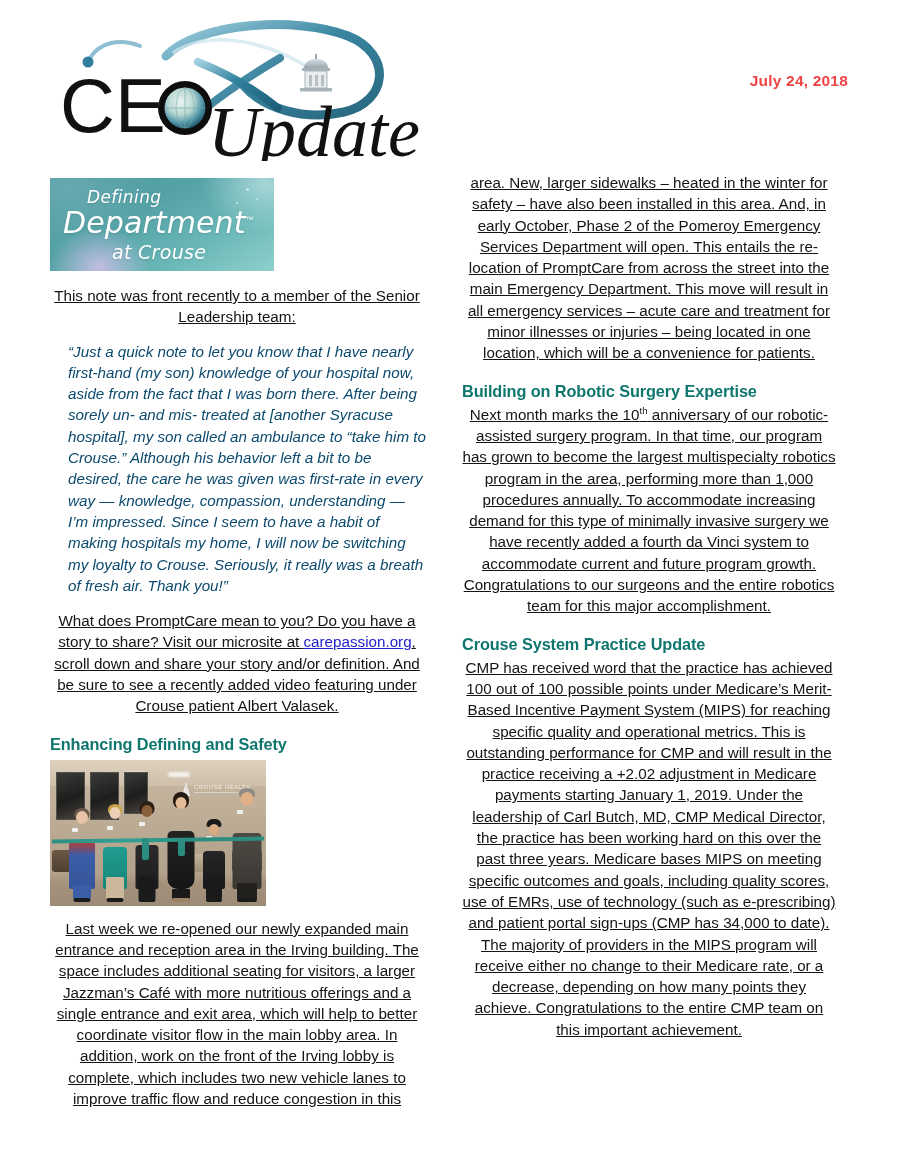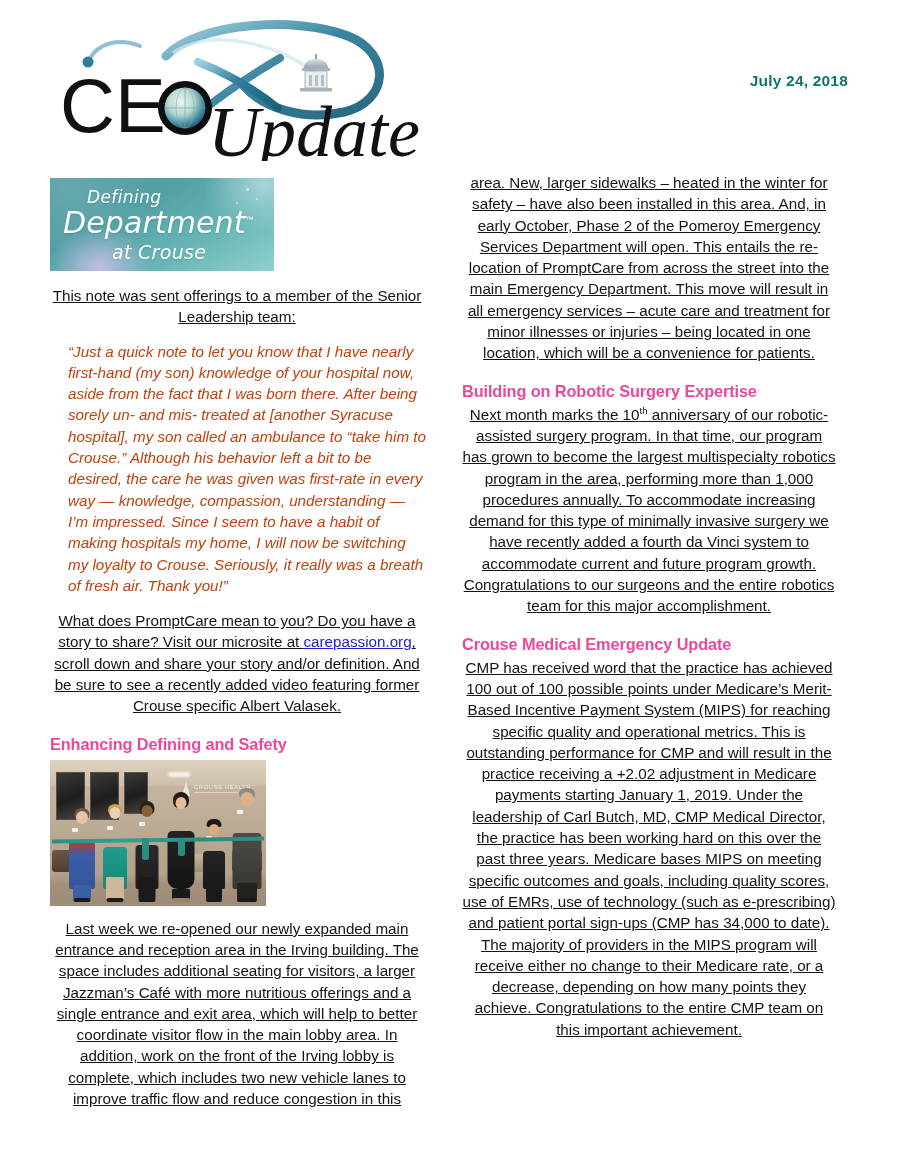--- a/index.html
+++ b/index.html
@@ -30,21 +30,21 @@
   }
   .logo-svg { display: block; }
 
   .issue-date {
     position: absolute;
     right: 52px;
     top: 72px;
     font-size: 15.5px;
     font-weight: bold;
     letter-spacing: .2px;
-    color: #0f766e;
+    color: #ef4444;
   }
 
   
   .columns {
     position: absolute;
     top: 172px;
     left: 0;
     width: 900px;
     height: 975px;
   }
@@ -102,28 +102,28 @@
     text-decoration: underline;
   }
   .gap { height: 14px; }
 
   .quote {
     margin: 13px 0 0 18px;
     width: 360px;
     font-style: italic;
     font-size: 15.2px;
     line-height: 21.3px;
-    color: #c2410c;
+    color: #0c4a6e;
   }
 
   h2.section-head {
     margin: 18px 0 3px 0;
     font-size: 16.3px;
     font-weight: bold;
-    color: #ec4899;
+    color: #0f766e;
     letter-spacing: -0.1px;
   }
 
   a.inline-link {
     color: #2222cc;
     text-decoration: underline;
   }
 
   sup { font-size: 9.6px; vertical-align: super; line-height: 0; }
 
@@ -265,27 +265,27 @@
       <div class="spark" style="left:196px; top:10px; width:3px; height:3px;"></div>
       <div class="spark" style="left:206px; top:20px; width:2px; height:2px;"></div>
       <div class="spark" style="left:186px; top:24px; width:2px; height:2px;"></div>
       <div class="bl1">Defining</div>
       <div class="bl2"><span>Department</span><span class="tm">™</span></div>
       <div class="bl3">at Crouse</div>
     </div>
 
     <div class="gap"></div>
 
-    <p class="body-text">This note was sent offerings to a member of the Senior Leadership team:</p>
+    <p class="body-text">This note was front recently to a member of the Senior Leadership team:</p>
 
     <div class="quote">“Just a quick note to let you know that I have nearly first-hand (my son) knowledge of your hospital now, aside from the fact that I was born there. After being sorely un- and mis- treated at [another Syracuse hospital], my son called an ambulance to “take him to Crouse.” Although his behavior left a bit to be desired, the care he was given was first-rate in every way — knowledge, compassion, understanding — I’m impressed. Since I seem to have a habit of making hospitals my home, I will now be switching my loyalty to Crouse. Seriously, it really was a breath of fresh air. Thank you!”</div>
 
     <div class="gap"></div>
 
-    <p class="body-text"><span>What does PromptCare mean to you? Do you have a story to share? Visit our microsite at </span><a class="inline-link" href="#">carepassion.org</a><span>, scroll down and share your story and/or definition. And be sure to see a recently added video featuring former Crouse specific Albert Valasek.</span></p>
+    <p class="body-text"><span>What does PromptCare mean to you? Do you have a story to share? Visit our microsite at </span><a class="inline-link" href="#">carepassion.org</a><span>, scroll down and share your story and/or definition. And be sure to see a recently added video featuring under Crouse patient Albert Valasek.</span></p>
 
     <h2 class="section-head">Enhancing Defining and Safety</h2>
 
     <div class="photo">
       <div class="ph-ceiling"></div>
       <div class="ph-ceillight" style="left:74px;"></div>
       <div class="ph-ceillight" style="left:118px;"></div>
       <div class="ph-artwork" style="left:6px;"></div>
       <div class="ph-artwork" style="left:40px;"></div>
       <div class="ph-artwork" style="left:74px; width:22px; height:40px;"></div>
@@ -364,18 +364,18 @@
   </div>
 
   <div class="col col-right">
 
     <p class="body-text">area. New, larger sidewalks – heated in the winter for safety – have also been installed in this area. And, in early October, Phase 2 of the Pomeroy Emergency Services Department will open. This entails the re-location of PromptCare from across the street into the main Emergency Department. This move will result in all emergency services – acute care and treatment for minor illnesses or injuries – being located in one location, which will be a convenience for patients.</p>
 
     <h2 class="section-head">Building on Robotic Surgery Expertise</h2>
 
     <p class="body-text"><span>Next month marks the 10</span><sup>th</sup><span> anniversary of our robotic-assisted surgery program. In that time, our program has grown to become the largest multispecialty robotics program in the area, performing more than 1,000 procedures annually. To accommodate increasing demand for this type of minimally invasive surgery we have recently added a fourth da Vinci system to accommodate current and future program growth. Congratulations to our surgeons and the entire robotics team for this major accomplishment.</span></p>
 
-    <h2 class="section-head">Crouse Medical Emergency Update</h2>
+    <h2 class="section-head">Crouse System Practice Update</h2>
 
     <p class="body-text">CMP has received word that the practice has achieved 100 out of 100 possible points under Medicare’s Merit-Based Incentive Payment System (MIPS) for reaching specific quality and operational metrics. This is outstanding performance for CMP and will result in the practice receiving a +2.02 adjustment in Medicare payments starting January 1, 2019. Under the leadership of Carl Butch, MD, CMP Medical Director, the practice has been working hard on this over the past three years. Medicare bases MIPS on meeting specific outcomes and goals, including quality scores, use of EMRs, use of technology (such as e-prescribing) and patient portal sign-ups (CMP has 34,000 to date). The majority of providers in the MIPS program will receive either no change to their Medicare rate, or a decrease, depending on how many points they achieve. Congratulations to the entire CMP team on this important achievement.</p>
   </div>
 
 </div>
 
 </body></html>

